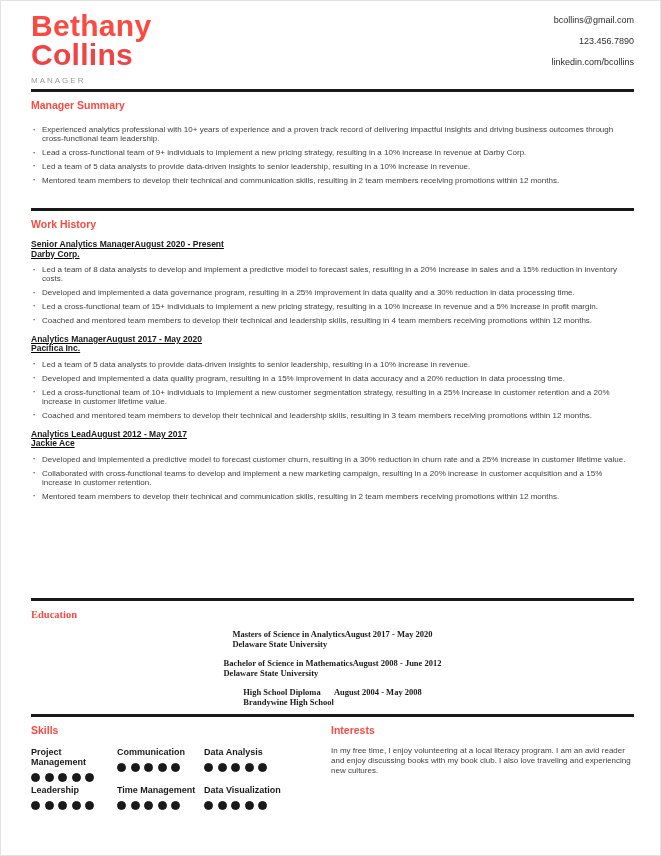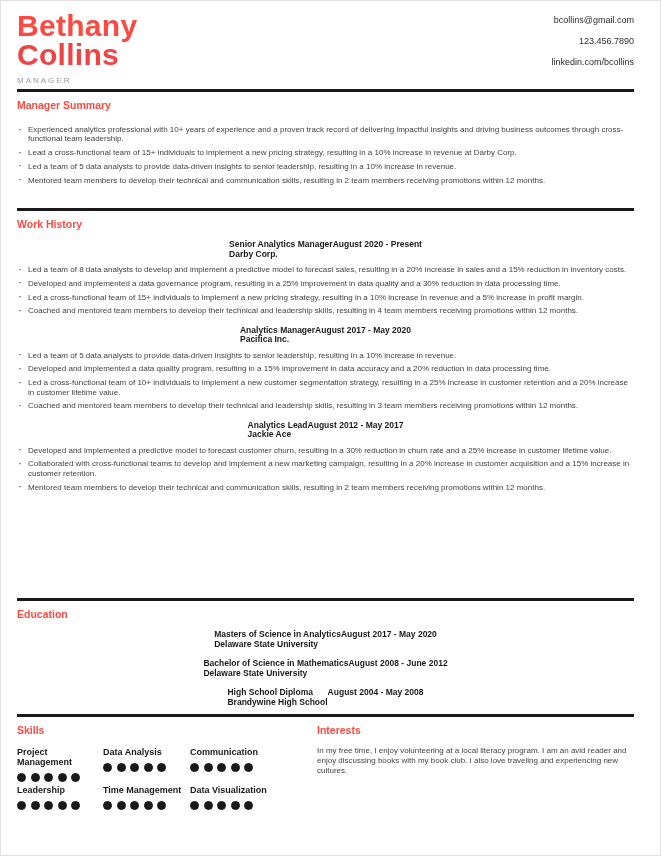--- a/index.html
+++ b/index.html
@@ -12,50 +12,50 @@
   *{box-sizing:border-box;}
   html,body{margin:0;padding:0;background:#fff;}
   .page{
     position:relative;
     width:661px;height:856px;
     background:#fff;
     border:1px solid #e2e2e2;
     font-family:"Liberation Sans",sans-serif;
     overflow:hidden;
   }
-  .abs{position:absolute;left:16px;right:26px;overflow:hidden;}
+  .abs{position:absolute;left:30px;right:26px;overflow:hidden;}
 
   
   .header{top:0;height:88px;display:flex;justify-content:space-between;align-items:flex-start;padding-top:10px;}
   .name{margin:0;font-size:30px;line-height:29px;font-weight:700;letter-spacing:.3px;}
   .name .first{display:block;color:var(--accent,#fb4a42);}
   .name .last{display:block;color:#ef4444;}
   .role{margin-top:7px;font-size:8px;font-weight:500;letter-spacing:2px;color:var(--muted,#9b9b9b);}
   .contact{text-align:right;font-size:9px;color:#2c2c2c;padding-top:5px;}
   .contact div{line-height:9px;margin-bottom:12px;}
 
   
   .sec{border-top:3px solid var(--line,#191919);}
   .sec h2{margin:8px 0 0;font-size:10.5px;line-height:11px;font-weight:700;color:var(--accent,#fb4a42);}
   #summary{top:88px;height:119px;}
   #work{top:207px;height:390px;}
-  #education{top:597px;height:116px;}
+  #education{top:597px;height:116px;font-family:Liberation Serif, serif;}
   #bottom{top:713px;height:143px;display:flex;}
 
   
   ul.bullets{list-style:none;margin:14px 0 0;padding:0;}
   ul.bullets li{
     position:relative;padding-left:11px;margin-bottom:4.5px;
     font-size:8px;line-height:9.3px;color:var(--body,#424242);
   }
   ul.bullets li::before{content:"\00b7";position:absolute;left:2px;top:-0.5px;font-weight:700;color:var(--body,#424242);}
 
   
   .job{margin-top:10px;}
-  .job-head{display:flex;justify-content:center;align-items:flex-start;}
+  .job-head{display:flex;justify-content:flex-start;align-items:flex-start;text-decoration:underline;}
   .job-title,.job-company{font-size:8.5px;line-height:9.5px;font-weight:700;color:var(--heading,#1a1a1a);}
   .job-dates{font-size:8.5px;line-height:9.5px;font-weight:700;color:var(--heading,#1a1a1a);white-space:nowrap;}
   .job ul.bullets{margin-top:6px;}
 
   
   .edu{display:flex;justify-content:center;align-items:flex-start;margin-top:10px;}
   .edu-degree,.edu-school{font-size:8.5px;line-height:9.5px;font-weight:700;color:var(--heading,#1a1a1a);}
   .edu-dates{font-size:8.5px;line-height:9.5px;font-weight:700;color:var(--heading,#1a1a1a);white-space:nowrap;}
 
   
@@ -86,21 +86,21 @@
       <div>bcollins@gmail.com</div>
       <div>123.456.7890</div>
       <div>linkedin.com/bcollins</div>
     </div>
   </header>
 
   <section class="abs sec" id="summary">
     <h2>Manager Summary</h2>
     <ul class="bullets">
       <li>Experienced analytics professional with 10+ years of experience and a proven track record of delivering impactful insights and driving business outcomes through cross-functional team leadership.</li>
-      <li>Lead a cross-functional team of 15+ individuals to implement a new pricing strategy, resulting in a 10% increase in revenue at Darby Corp.</li>
+      <li>Lead a cross-functional team of 9+ individuals to implement a new pricing strategy, resulting in a 10% increase in revenue at Darby Corp.</li>
       <li>Led a team of 5 data analysts to provide data-driven insights to senior leadership, resulting in a 10% increase in revenue.</li>
       <li>Mentored team members to develop their technical and communication skills, resulting in 2 team members receiving promotions within 12 months.</li>
     </ul>
   </section>
 
   <section class="abs sec" id="work">
     <h2>Work History</h2>
 
     <div class="job">
       <div class="job-head">
@@ -186,31 +186,31 @@
           <div class="skill-name">Project Management</div>
           <div class="skill-dots">
               <span class="dot filled"></span>
               <span class="dot filled"></span>
               <span class="dot filled"></span>
               <span class="dot filled"></span>
               <span class="dot filled"></span>
             </div>
         </div>
         <div class="skill">
+          <div class="skill-name">Communication</div>
+          <div class="skill-dots">
+              <span class="dot filled"></span>
+              <span class="dot filled"></span>
+              <span class="dot filled"></span>
+              <span class="dot filled"></span>
+              <span class="dot filled"></span>
+            </div>
+        </div>
+        <div class="skill">
           <div class="skill-name">Data Analysis</div>
-          <div class="skill-dots">
-              <span class="dot filled"></span>
-              <span class="dot filled"></span>
-              <span class="dot filled"></span>
-              <span class="dot filled"></span>
-              <span class="dot filled"></span>
-            </div>
-        </div>
-        <div class="skill">
-          <div class="skill-name">Communication</div>
           <div class="skill-dots">
               <span class="dot filled"></span>
               <span class="dot filled"></span>
               <span class="dot filled"></span>
               <span class="dot filled"></span>
               <span class="dot filled"></span>
             </div>
         </div>
         <div class="skill">
           <div class="skill-name">Leadership</div>

